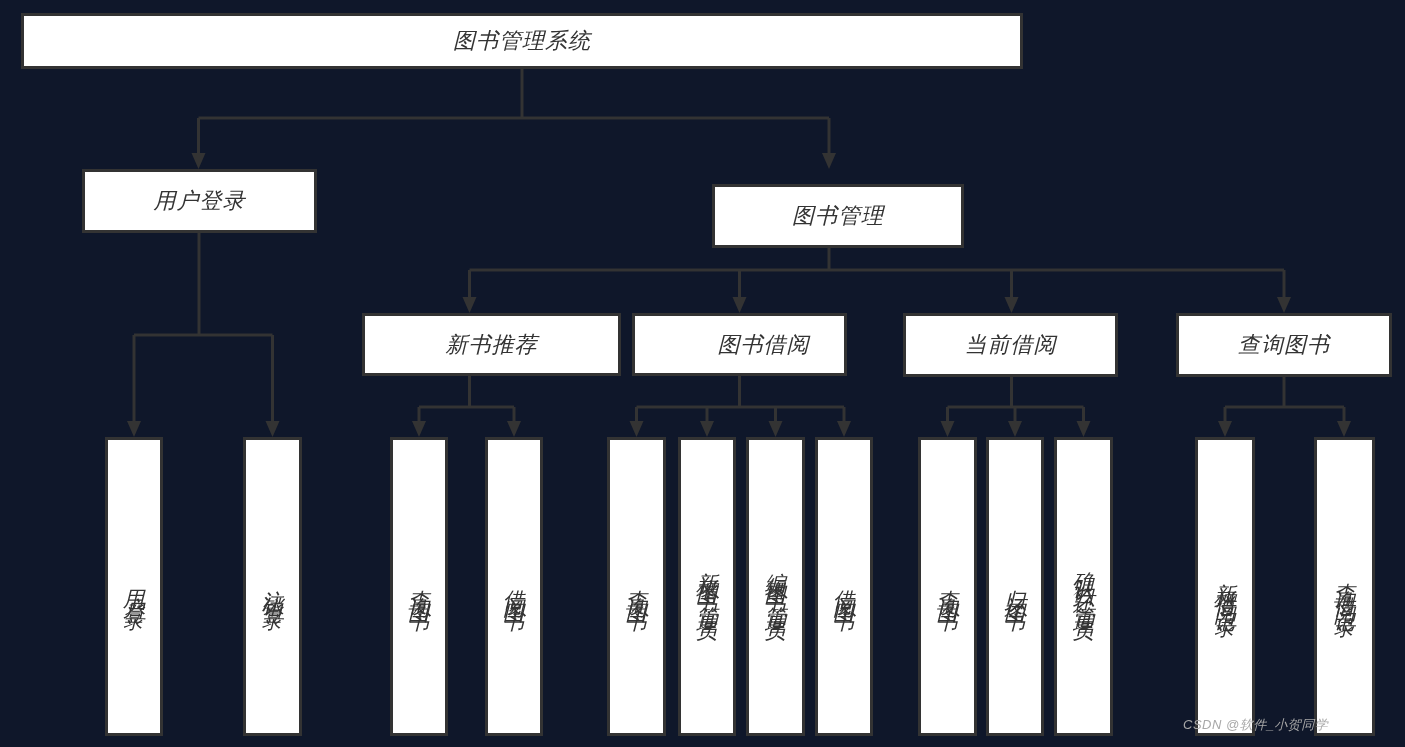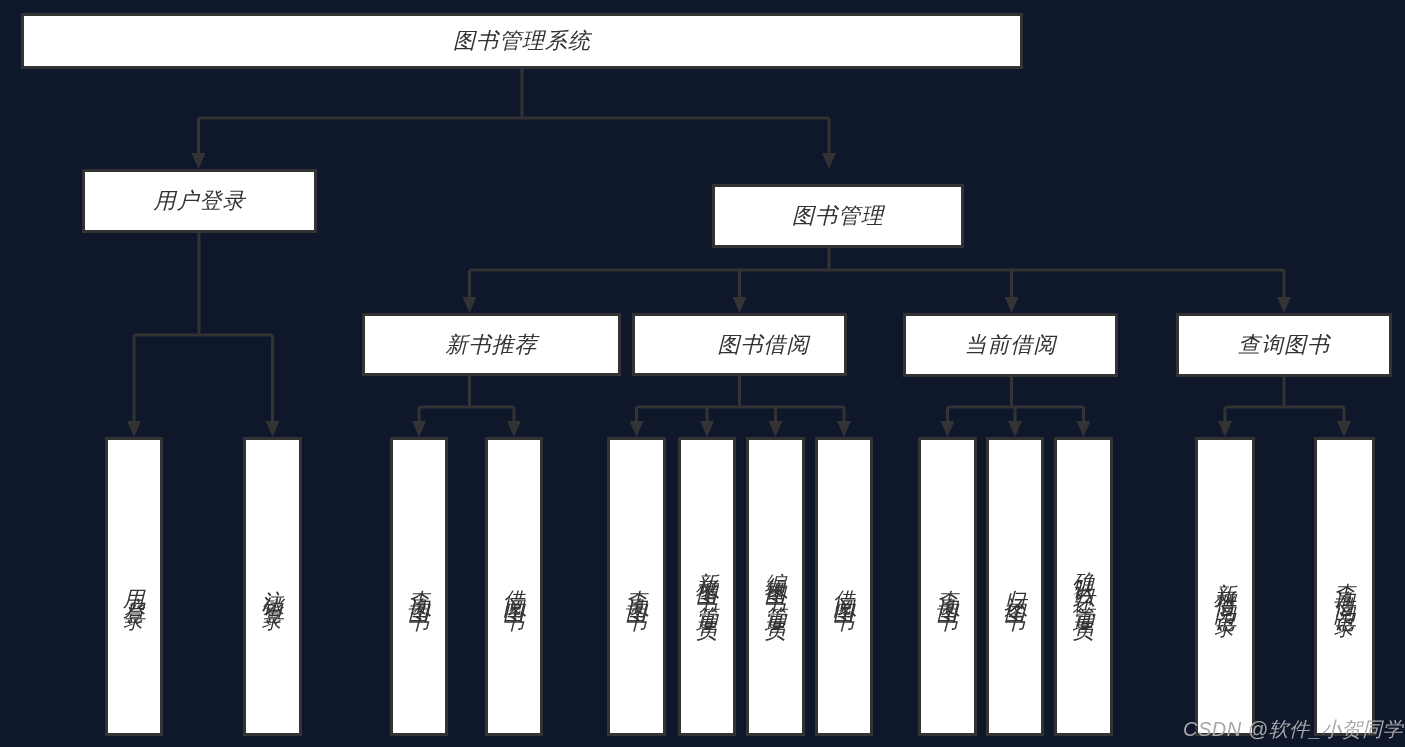--- a/index.html
+++ b/index.html
@@ -37,21 +37,21 @@
   .b-l6 {left:678px;}
   .b-l7 {left:746px;width:59px;}
   .b-l8 {left:815px;}
   .b-l9 {left:918px;width:59px;}
   .b-l10{left:986px;}
   .b-l11{left:1054px;width:59px;}
   .b-l12{left:1195px;width:60px;}
   .b-l13{left:1314px;width:61px;}
   .watermark{
     position:absolute;left:1183px;top:716px;
-    color:#a8a8a8;font-size:20px;letter-spacing:0.5px;white-space:nowrap;
+    color:#a8a8a8;font-size:13px;letter-spacing:0.5px;white-space:nowrap;
   }
 </style>
 </head>
 <body>
 
 <div class="canvas">
 
   <svg class="edges" viewBox="0 0 1405 747" xmlns="http://www.w3.org/2000/svg">
     <g>
       <path class="ln" d="M522 67 V118 M198.5 118 H829 M198.5 118 V154 M829 118 V154"></path>

